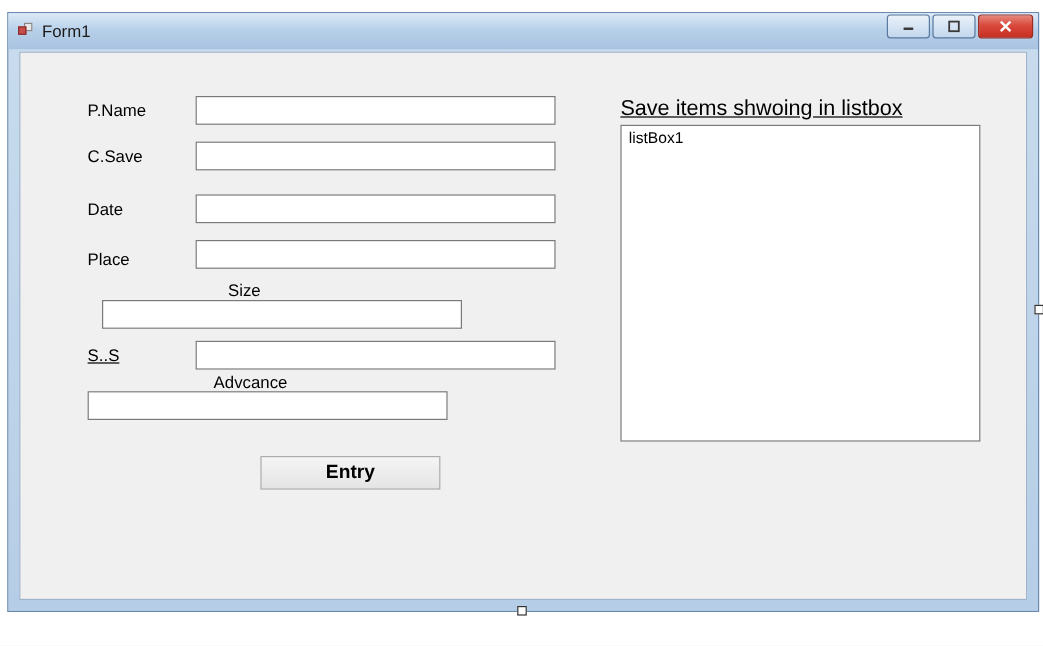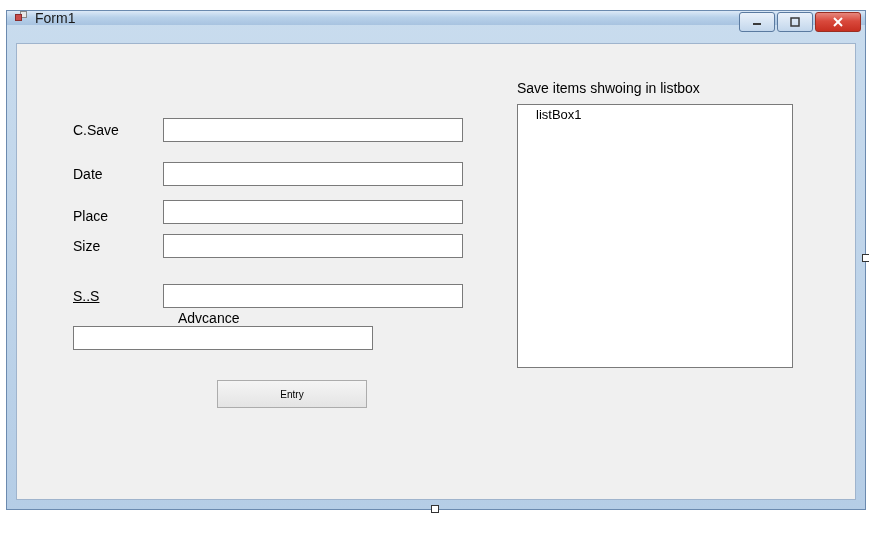--- a/index.html
+++ b/index.html
@@ -17,21 +17,21 @@
     .window {
       width: 860px;
       height: 500px;
       border: 1px solid #6b8aaf;
       background: linear-gradient(to bottom, #c9dcee 0%, #b5cde6 100%);
       position: relative;
       margin-top: 6px;
       margin-left: 2px;
     }
     .titlebar {
-      height: 14px;
+      height: 30px;
       background: linear-gradient(to bottom, #dce9f7 0%, #b8d1ea 45%, #a8c3e0 100%);
       display: flex;
       align-items: center;
       padding-left: 8px;
       position: relative;
       text-align: right;
     }
     .app-icon {
       width: 14px;
       height: 14px;
@@ -116,39 +116,41 @@
     }
     .entry-btn {
       position: absolute;
       left: 200px;
       top: 336px;
       width: 150px;
       height: 28px;
       background: linear-gradient(to bottom, #f5f5f5 0%, #e4e4e4 100%);
       border: 1px solid #acacac;
       font-family: inherit;
-      font-size: 10px;
+      font-size: 16px;
       cursor: default;
+      font-weight: bold;
     }
     .listbox-label {
       position: absolute;
       left: 500px;
       top: 36px;
-      font-size: 14px;
+      font-size: 18px;
       color: #000;
+      text-decoration: underline;
     }
     .listbox {
       position: absolute;
       left: 500px;
       top: 60px;
-      width: 276px;
+      width: 300px;
       height: 264px;
       background: #fff;
       border: 1px solid #7a7a7a;
-      padding: 2px 18px;
+      padding: 2px 6px;
       font-size: 13px;
       overflow: auto;
     }
     .resize-handle {
       position: absolute;
       width: 8px;
       height: 8px;
       background: #fff;
       border: 1px solid #333;
     }
@@ -187,37 +189,41 @@
         <svg width="14" height="12">
             <line x1="3" y1="2" x2="11" y2="10" stroke="#fff" stroke-width="2"></line>
             <line x1="11" y1="2" x2="3" y2="10" stroke="#fff" stroke-width="2"></line>
           </svg>
       </div>
     </div>
   </div>
 
   <div class="client-area">
 
+    <div class="form-row" style="left:56px; top:36px;">
+      <span class="form-label">P.Name</span>
+      <input class="text-input" type="text" value="" style="">
+    </div>
 
     <div class="form-row" style="left:56px; top:74px;">
       <span class="form-label">C.Save</span>
       <input class="text-input" type="text" value="" style="">
     </div>
 
     <div class="form-row" style="left:56px; top:118px;">
       <span class="form-label">Date</span>
       <input class="text-input" type="text" value="" style="">
     </div>
 
     <div class="form-row" style="left:56px; top:156px;align-items:flex-end;">
       <span class="form-label">Place</span>
       <input class="text-input" type="text" value="" style="">
     </div>
 
-    <div class="form-row" style="left:56px; top:190px;">
+    <div class="form-row" style="left:68px; top:190px;flex-direction:column;">
       <span class="form-label">Size</span>
       <input class="text-input" type="text" value="" style="">
     </div>
 
     <div class="form-row" style="left:56px; top:240px;text-decoration:underline;">
       <span class="form-label">S..S</span>
       <input class="text-input" type="text" value="" style="">
     </div>
 
     <div class="form-row" style="left:56px; top:266px;flex-direction:column;">

